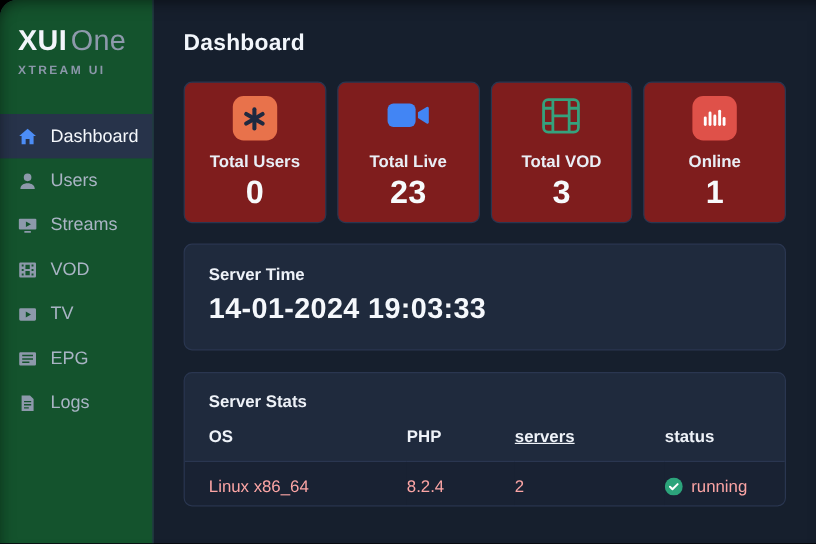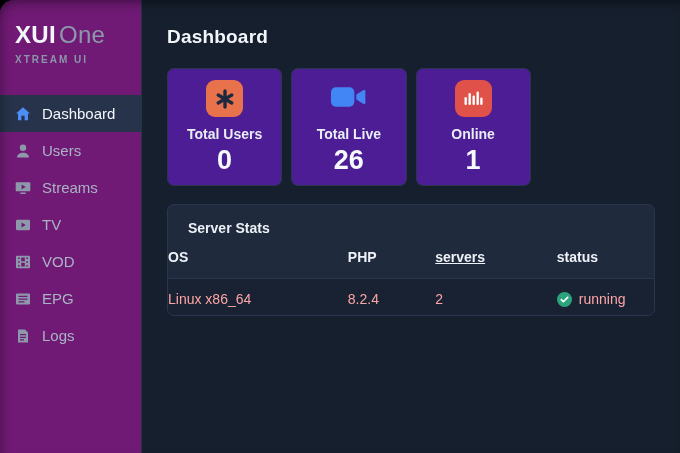--- a/index.html
+++ b/index.html
@@ -14,43 +14,43 @@
     overflow:hidden; display:flex;
   }
   .vignette {
     position:absolute; inset:0; pointer-events:none; z-index:5;
     border-top-left-radius:14px;
     box-shadow: inset 0 10px 14px -10px rgba(0,0,0,.55),
                 inset 10px 0 14px -12px rgba(0,0,0,.45);
   }
   
   .sidebar {
-    width:142px; flex:none; box-sizing:border-box;
-    background:#701a75; border-right:1px solid #27324a;
+    width:128px; flex:none; box-sizing:border-box;
+    background:#14532d; border-right:1px solid #27324a;
   }
   .brand { padding:21px 0 0 15px; cursor:pointer; }
   .brand-line { font-size:24px; line-height:28px; letter-spacing:.3px; white-space:nowrap; }
   .brand-x { color:#f2f5fa; font-weight:bold; }
   .brand-one { color:#8d99ab; margin-left:3px; font-weight:normal; }
   .brand-sub { margin-top:5px; font-size:10px; font-weight:bold; letter-spacing:2px; color:#8b97a9; }
   .menu { margin-top:30px; }
   .menu-item {
     height:37px; display:flex; align-items:center; gap:11px;
     padding-left:15px; color:#a9b4c4; font-size:15px; cursor:pointer;
   }
   .menu-item .mi-icon { width:16px; height:16px; flex:none; display:flex; align-items:center; justify-content:center; color:#8d99ab; }
   .menu-item.active { background:#27334a; color:#f4f7fb; }
   .menu-item.active .mi-icon { color:#4c8df6; }
   .mi-icon svg { display:block; }
   
   .main { flex:1; padding:26px 25px 0 25px; box-sizing:border-box; min-width:0; }
   .page-title { margin:0; font-size:19px; font-weight:bold; color:#f2f6fb; letter-spacing:.2px; }
   .cards { display:grid; grid-template-columns:repeat(4,1fr); gap:9px; margin-top:20px; }
   .card {
-    background:#4c1d95; border:1px solid #2a3650; border-radius:7px;
+    background:#7f1d1d; border:1px solid #2a3650; border-radius:7px;
     height:118px; box-sizing:border-box;
     display:flex; flex-direction:column; align-items:center; justify-content:center;
   }
   .card-icon-wrap { height:40px; display:flex; align-items:center; justify-content:center; margin-bottom:7px; }
   .badge { width:37px; height:37px; border-radius:9px; display:flex; align-items:center; justify-content:center; }
   .badge-orange { background:#e8724b; }
   .badge-red { background:#df5149; }
   .card-label { font-size:14px; font-weight:600; color:#e9eef5; }
   .card-value { font-size:27px; font-weight:600; color:#f7fafc; margin-top:3px; }
   .panel {
@@ -60,21 +60,21 @@
   .time-panel { height:89px; padding:16px 20px; }
   .panel-title { font-size:14px; font-weight:600; color:#edf1f7; }
   .time-value { margin-top:8px; font-size:24px; font-weight:bold; color:#f5f8fc; letter-spacing:.3px; }
   .stats-panel { height:112px; padding:0; overflow:hidden; margin-top:18px; }
   .stats-panel .panel-title { padding:15px 20px 0; }
   .stats-table { width:100%; border-collapse:collapse; margin-top:13px; }
   .stats-table th {
     text-align:left; font-size:14px; font-weight:bold; color:#eef2f8;
     padding:0 0 13px 0;
   }
-  .stats-table th:first-child, .stats-table td:first-child { }
+  .stats-table th:first-child, .stats-table td:first-child { padding-left:20px; }
   .stats-table td {
     border-top:1px solid #2a3650; font-size:14px; color:#fca5a5;
     padding:12px 0 15px 0; background:rgba(10,15,26,.28);
   }
   .col-os { width:37%; } .col-php { width:18%;margin-top:12px; } .col-servers { width:25%;text-decoration:underline; } .col-status { width:auto; }
   .status-cell { display:flex; align-items:flex-end; gap:7px; }
   .status-cell svg { display:block; }
 </style>
 </head>
 <body>
@@ -112,32 +112,32 @@
           <svg width="16" height="16" viewBox="0 0 16 16" fill="currentColor">
               <path fill-rule="evenodd" d="M1.6 2.3h12.8a.9.9 0 0 1 .9.9v7.2a.9.9 0 0 1-.9.9H1.6a.9.9 0 0 1-.9-.9V3.2a.9.9 0 0 1 .9-.9zm5 2.3v4.6L10.8 6.9z"></path>
               <path d="M5.3 12.6h5.4v1.3H5.3z"></path>
             </svg>
         </span>
         <span class="mi-label">Streams</span>
       </div>
       <div class="menu-item">
         <span class="mi-icon">
           <svg width="16" height="16" viewBox="0 0 16 16" fill="currentColor">
+              <path fill-rule="evenodd" d="M2 1.8h12a1 1 0 0 1 1 1v10.4a1 1 0 0 1-1 1H2a1 1 0 0 1-1-1V2.8a1 1 0 0 1 1-1zm1.1 1.6h1.6V5H3.1zm8.2 0h1.6V5h-1.6zM3.1 7.2h1.6v1.6H3.1zm8.2 0h1.6v1.6h-1.6zM3.1 11h1.6v1.6H3.1zm8.2 0h1.6v1.6h-1.6zM6.2 3.6h3.6v3.6H6.2zm0 5.2h3.6v3.6H6.2z"></path>
+            </svg>
+        </span>
+        <span class="mi-label">VOD</span>
+      </div>
+      <div class="menu-item">
+        <span class="mi-icon">
+          <svg width="16" height="16" viewBox="0 0 16 16" fill="currentColor">
               <path fill-rule="evenodd" d="M2.2 2.8h11.6a1.2 1.2 0 0 1 1.2 1.2v8a1.2 1.2 0 0 1-1.2 1.2H2.2A1.2 1.2 0 0 1 1 12V4a1.2 1.2 0 0 1 1.2-1.2zm4.3 2.7v5l4.3-2.5z"></path>
             </svg>
         </span>
         <span class="mi-label">TV</span>
-      </div>
-      <div class="menu-item">
-        <span class="mi-icon">
-          <svg width="16" height="16" viewBox="0 0 16 16" fill="currentColor">
-              <path fill-rule="evenodd" d="M2 1.8h12a1 1 0 0 1 1 1v10.4a1 1 0 0 1-1 1H2a1 1 0 0 1-1-1V2.8a1 1 0 0 1 1-1zm1.1 1.6h1.6V5H3.1zm8.2 0h1.6V5h-1.6zM3.1 7.2h1.6v1.6H3.1zm8.2 0h1.6v1.6h-1.6zM3.1 11h1.6v1.6H3.1zm8.2 0h1.6v1.6h-1.6zM6.2 3.6h3.6v3.6H6.2zm0 5.2h3.6v3.6H6.2z"></path>
-            </svg>
-        </span>
-        <span class="mi-label">VOD</span>
       </div>
       <div class="menu-item">
         <span class="mi-icon">
           <svg width="16" height="16" viewBox="0 0 16 16" fill="currentColor">
               <path fill-rule="evenodd" d="M2 2.5h12a1 1 0 0 1 1 1v9a1 1 0 0 1-1 1H2a1 1 0 0 1-1-1v-9a1 1 0 0 1 1-1zm1.5 2.2h9v1.2h-9zm0 2.8h9v1.2h-9zm0 2.8h6v1.2h-6z"></path>
             </svg>
         </span>
         <span class="mi-label">EPG</span>
       </div>
       <div class="menu-item">
@@ -174,43 +174,59 @@
       <div class="card">
         <div class="card-icon-wrap">
           <span>
             <svg width="37" height="26" viewBox="0 0 38 26">
                 <rect x="1" y="3" width="24" height="20" rx="5" fill="#4285f4"></rect>
                 <path d="M27 10.5l7.5-4.6a1.2 1.2 0 0 1 1.8 1v12.2a1.2 1.2 0 0 1-1.8 1L27 15.5z" fill="#4285f4"></path>
               </svg>
           </span>
         </div>
         <div class="card-label">Total Live</div>
-        <div class="card-value">26</div>
-      </div>
-
+        <div class="card-value">23</div>
+      </div>
+
+      <div class="card">
+        <div class="card-icon-wrap">
+          <span>
+            <svg width="33" height="31" viewBox="0 0 34 32" fill="none" stroke="#35a27d" stroke-width="2.4" stroke-linejoin="round">
+                <rect x="2" y="2" width="30" height="28" rx="4"></rect>
+                <path d="M10 2v28M24 2v28M10 16h14M2 9.5h8M2 22.5h8M24 9.5h8M24 22.5h8"></path>
+              </svg>
+          </span>
+        </div>
+        <div class="card-label">Total VOD</div>
+        <div class="card-value">3</div>
+      </div>
 
       <div class="card">
         <div class="card-icon-wrap">
           <span class="badge badge-red">
             <svg width="19" height="16" viewBox="0 0 19 16">
                 <g fill="#ffffff">
                   <rect x="0.5" y="6" width="2.4" height="8" rx="1.2"></rect>
                   <rect x="4.5" y="2" width="2.4" height="12" rx="1.2"></rect>
                   <rect x="8.5" y="4.5" width="2.4" height="9.5" rx="1.2"></rect>
                   <rect x="12.5" y="0.5" width="2.4" height="13.5" rx="1.2"></rect>
                   <rect x="16.2" y="6.5" width="2.4" height="7.5" rx="1.2"></rect>
                 </g>
               </svg>
           </span>
         </div>
         <div class="card-label">Online</div>
         <div class="card-value">1</div>
       </div>
     </div>
 
+    <section class="panel time-panel">
+      <div class="panel-title">Server Time</div>
+      <div class="time-value">14-01-2024 19:03:33</div>
+    </section>
 
     <section class="panel stats-panel">
       <div class="panel-title">Server Stats</div>
       <table class="stats-table">
         <thead>
           <tr>
             <th class="col-os">OS</th>
             <th class="col-php">PHP</th>
             <th class="col-servers">servers</th>
             <th class="col-status">status</th>

